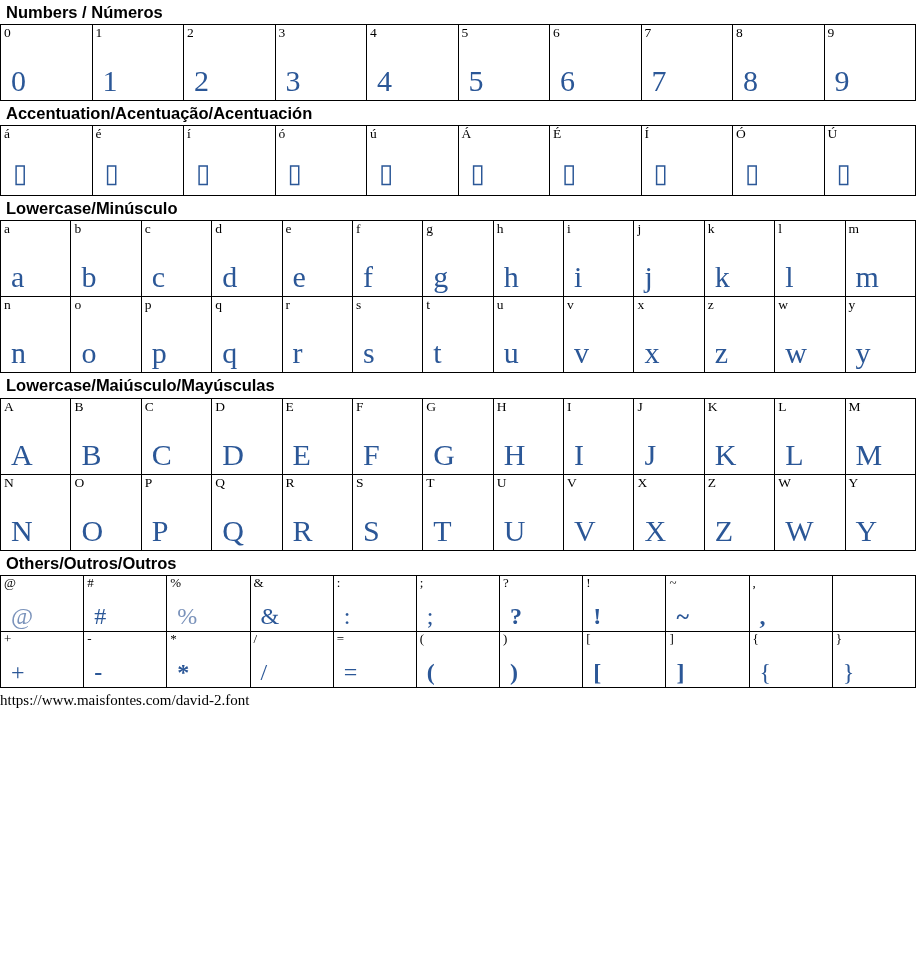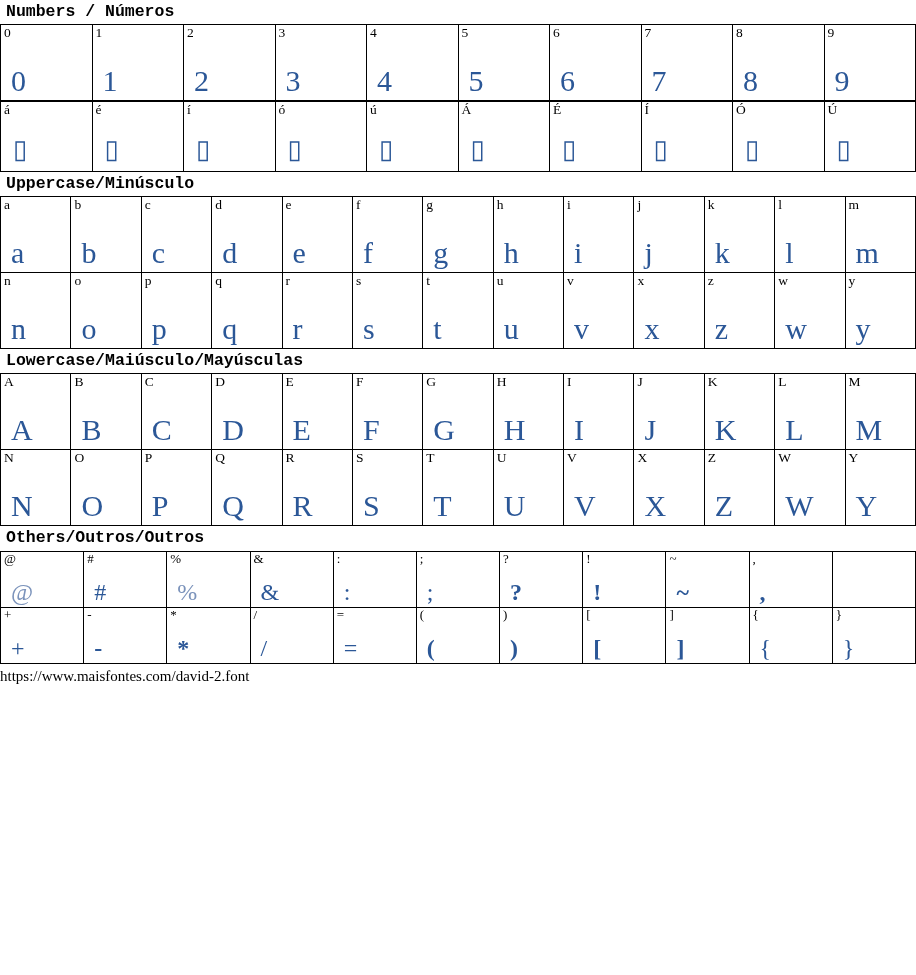--- a/index.html
+++ b/index.html
@@ -11,21 +11,21 @@
   body {
     width: 916px;
     font-family: "Liberation Serif", serif;
     color: #000000;
   }
   .page {
     width: 916px;
     position: relative;
   }
   .section-title {
-    font-family: Liberation Mono, monospace;
+    font-family: Liberation Sans, sans-serif;
     font-weight: bold;
     font-size: 16.5px;
     padding: 3px 0 3px 6px;
     line-height: 1.1;
   }
   table.glyphs {
     border-collapse: collapse;
     width: 916px;
     table-layout: fixed;
     border: 1px solid #000;
@@ -141,20 +141,21 @@
               <span class="lbl">8</span>
               <span class="big">8</span>
             </td>
             <td>
               <span class="lbl">9</span>
               <span class="big">9</span>
             </td>
           </tr>
         </tbody>
       </table>
+      <div class="section-title">Accentuation/Acentuação/Acentuación</div>
       <table class="glyphs accent">
         <colgroup>
           <col style="width: 10%;">
           <col style="width: 10%;">
           <col style="width: 10%;">
           <col style="width: 10%;">
           <col style="width: 10%;">
           <col style="width: 10%;">
           <col style="width: 10%;">
           <col style="width: 10%;">
@@ -199,21 +200,21 @@
               <span class="lbl">Ó</span>
               <span class="big tofu">▯</span>
             </td>
             <td>
               <span class="lbl">Ú</span>
               <span class="big tofu">▯</span>
             </td>
           </tr>
         </tbody>
       </table>
-      <div class="section-title">Uppercase/Minúsculo</div>
+      <div class="section-title">Lowercase/Minúsculo</div>
       <table class="glyphs lower">
         <colgroup>
           <col style="width: 7.69231%;">
           <col style="width: 7.69231%;">
           <col style="width: 7.69231%;">
           <col style="width: 7.69231%;">
           <col style="width: 7.69231%;">
           <col style="width: 7.69231%;">
           <col style="width: 7.69231%;">
           <col style="width: 7.69231%;">

